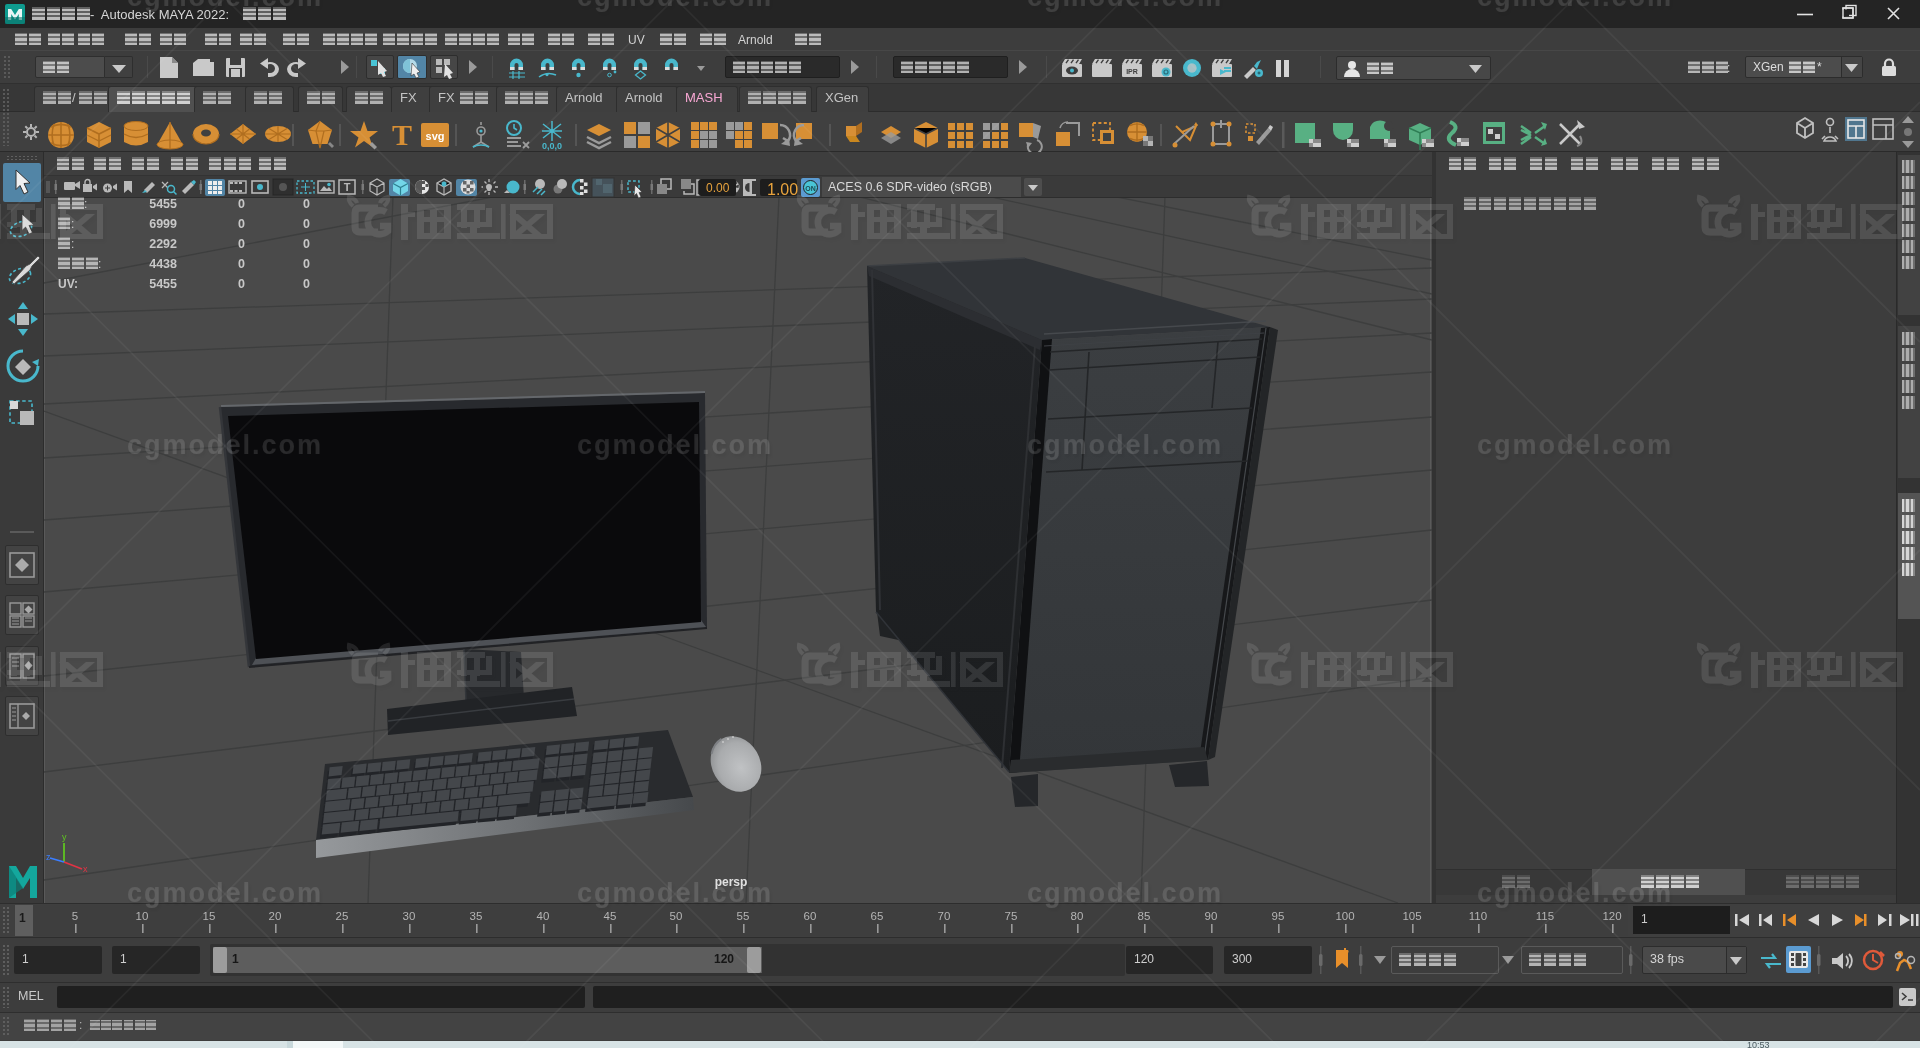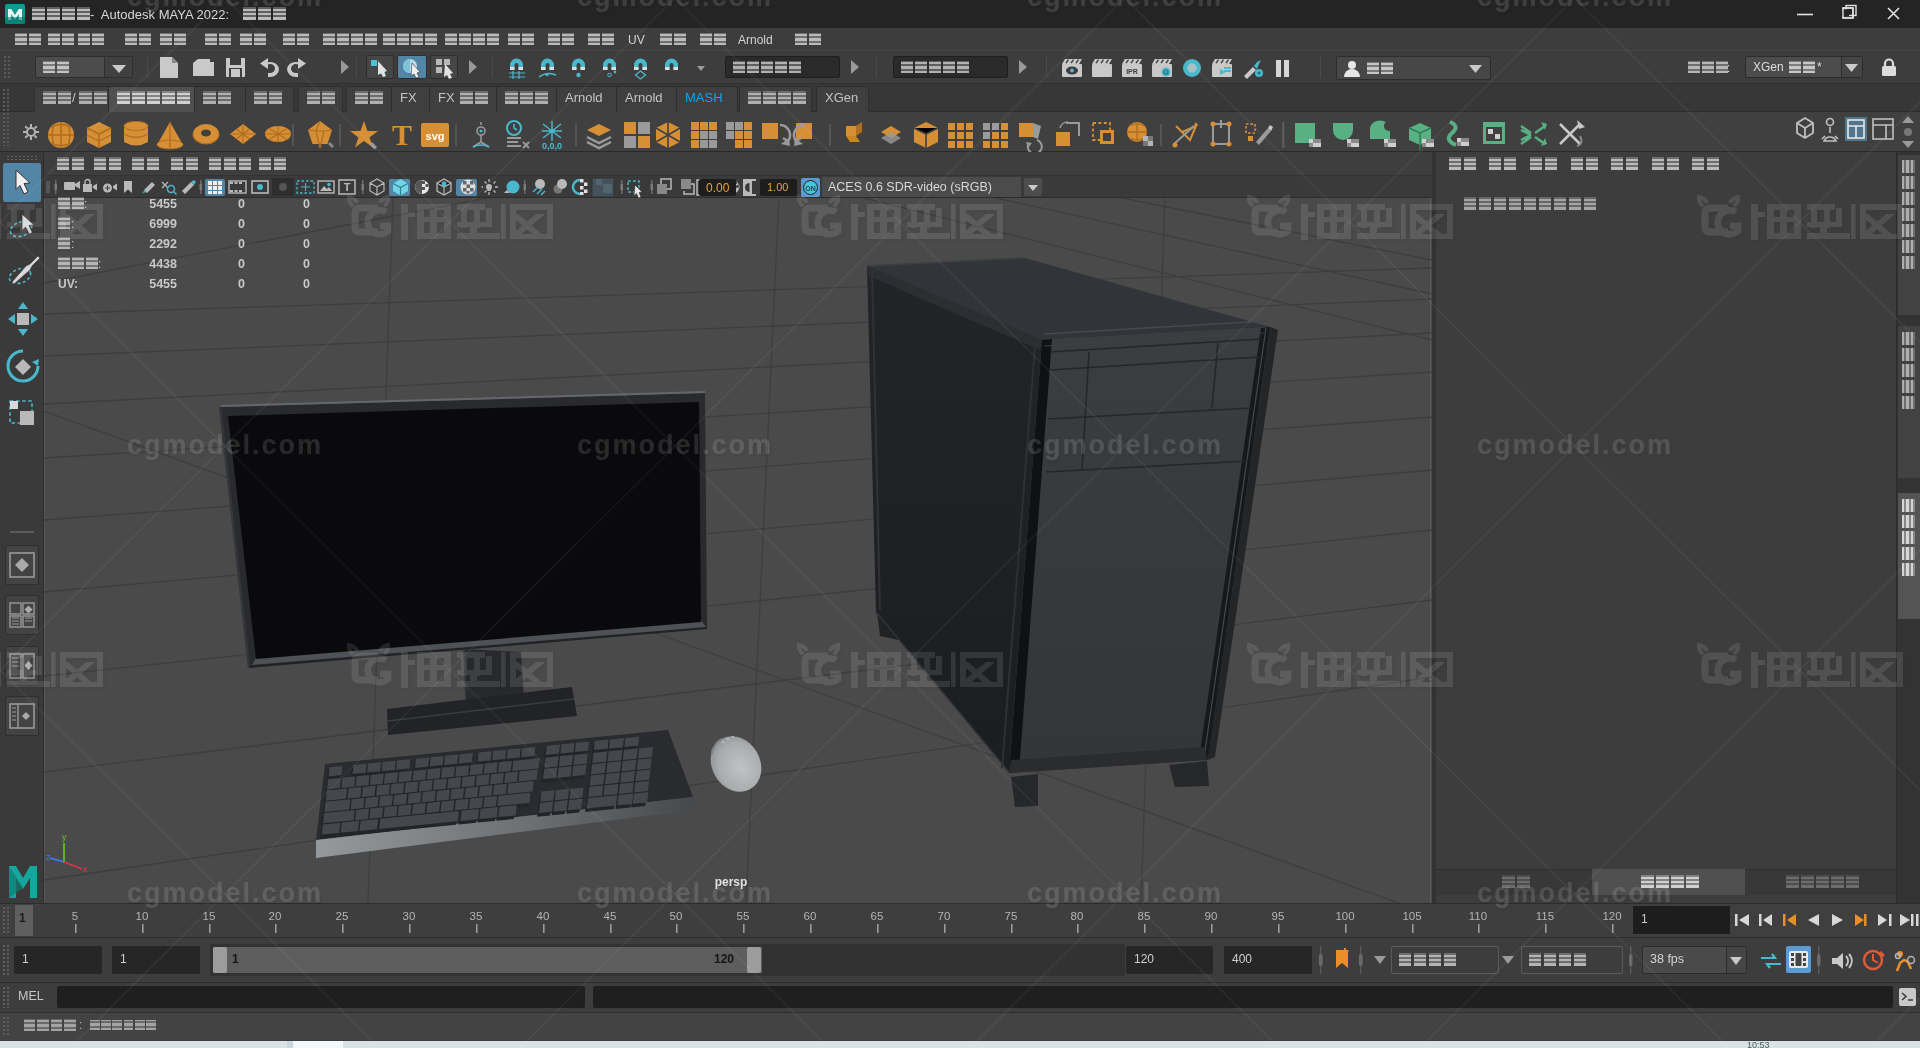--- a/index.html
+++ b/index.html
@@ -246,21 +246,21 @@
     <div style="position:absolute;left:429px;top:86px;width:72px;height:26px;background:#3f3f3f;border:1px solid #2e2e2e;border-bottom:none;border-radius:3px 3px 0 0"></div>
     <div style="position:absolute;left:438px;top:90px;font-size:13px;color:#c4c4c4;font-weight:400;white-space:nowrap;">FX</div>
     <div style="position:absolute;left:460px;top:91px;width:28px;height:13px;opacity:0.85;background:repeating-linear-gradient(90deg,#c4c4c4 0 13px,transparent 13px 15px);-webkit-mask-image:repeating-linear-gradient(0deg,#000 0 2.5px,rgba(0,0,0,.4) 2.5px 4.5px);"></div>
     <div style="position:absolute;left:496px;top:86px;width:64px;height:26px;background:#3f3f3f;border:1px solid #2e2e2e;border-bottom:none;border-radius:3px 3px 0 0"></div>
     <div style="position:absolute;left:505px;top:91px;width:43px;height:13px;opacity:0.85;background:repeating-linear-gradient(90deg,#c4c4c4 0 13px,transparent 13px 15px);-webkit-mask-image:repeating-linear-gradient(0deg,#000 0 2.5px,rgba(0,0,0,.4) 2.5px 4.5px);"></div>
     <div style="position:absolute;left:556px;top:86px;width:64px;height:26px;background:#3f3f3f;border:1px solid #2e2e2e;border-bottom:none;border-radius:3px 3px 0 0"></div>
     <div style="position:absolute;left:565px;top:90px;font-size:13px;color:#c4c4c4;font-weight:400;white-space:nowrap;">Arnold</div>
     <div style="position:absolute;left:616px;top:86px;width:62px;height:26px;background:#3f3f3f;border:1px solid #2e2e2e;border-bottom:none;border-radius:3px 3px 0 0"></div>
     <div style="position:absolute;left:625px;top:90px;font-size:13px;color:#c4c4c4;font-weight:400;white-space:nowrap;">Arnold</div>
     <div style="position:absolute;left:676px;top:86px;width:62px;height:26px;background:#3f3f3f;border:1px solid #2e2e2e;border-bottom:none;border-radius:3px 3px 0 0"></div>
-    <div style="position:absolute;left:685px;top:90px;font-size:13px;color:#0ea5e9;font-weight:400;white-space:nowrap;">MASH</div>
+    <div style="position:absolute;left:685px;top:90px;font-size:13px;color:#f9a8d4;font-weight:400;white-space:nowrap;">MASH</div>
     <div style="position:absolute;left:739px;top:86px;width:73px;height:26px;background:#3f3f3f;border:1px solid #2e2e2e;border-bottom:none;border-radius:3px 3px 0 0"></div>
     <div style="position:absolute;left:748px;top:91px;width:58px;height:13px;opacity:0.85;background:repeating-linear-gradient(90deg,#c4c4c4 0 13px,transparent 13px 15px);-webkit-mask-image:repeating-linear-gradient(0deg,#000 0 2.5px,rgba(0,0,0,.4) 2.5px 4.5px);"></div>
     <div style="position:absolute;left:816px;top:86px;width:53px;height:26px;background:#3f3f3f;border:1px solid #2e2e2e;border-bottom:none;border-radius:3px 3px 0 0"></div>
     <div style="position:absolute;left:825px;top:90px;font-size:13px;color:#c4c4c4;font-weight:400;white-space:nowrap;">XGen</div>
     <div style="position:absolute;left:0px;top:112px;width:1920px;height:40px;background:#404040;border-bottom:1px solid #2a2a2a"></div>
     <svg style="position:absolute;left:21px;top:122px" width="20" height="20">
       <circle cx="10" cy="10" r="4" fill="none" stroke="#b5b5b5" stroke-width="2"></circle>
       <g stroke="#b5b5b5" stroke-width="2">
         <path d="M10 2v3M10 15v3M2 10h3M15 10h3M4.3 4.3l2.1 2.1M13.6 13.6l2.1 2.1M15.7 4.3l-2.1 2.1M6.4 13.6l-2.1 2.1"></path>
       </g>
@@ -845,21 +845,21 @@
       </g>
     </svg>
     <div style="position:absolute;left:699px;top:179px;width:37px;height:17px;background:#1d1d1d;border-radius:2px"></div>
     <div style="position:absolute;left:706px;top:181px;font-size:12px;color:#e8a33d;font-weight:400;white-space:nowrap;">0.00</div>
     <svg style="position:absolute;left:743px;top:179px" width="13" height="17">
       <rect x="0" y="0" width="13" height="17" fill="#b9b9b9"></rect>
       <path d="M6.5 4 a4.5 4.5 0 0 0 0 9z" fill="#3a3a3a"></path>
       <rect x="9" y="2" width="4" height="13" fill="#3a3a3a"></rect>
     </svg>
     <div style="position:absolute;left:760px;top:179px;width:37px;height:17px;background:#1d1d1d;border-radius:2px"></div>
-    <div style="position:absolute;left:767px;top:181px;font-size:11px;color:#e8a33d;font-weight:400;white-space:nowrap;">1.00</div>
+    <div style="position:absolute;left:767px;top:181px;font-size:16px;color:#e8a33d;font-weight:400;white-space:nowrap;">1.00</div>
     <div style="position:absolute;left:801px;top:178px;width:19px;height:19px;background:#5b9bd1;border-radius:2px"></div>
     <svg style="position:absolute;left:803px;top:180px" width="15" height="15">
       <circle cx="7.5" cy="7.5" r="7" fill="#49c4d6" stroke="#222" stroke-width="1"></circle>
       <text x="7.5" y="10.5" font-size="7" font-weight="bold" fill="#1d4a52" text-anchor="middle">ON</text>
     </svg>
     <div style="position:absolute;left:822px;top:177px;width:199px;height:20px;background:#4b4b4b"></div>
     <div style="position:absolute;left:828px;top:180px;font-size:12.5px;color:#d8d8d8;font-weight:400;white-space:nowrap;">ACES 0.6 SDR-video (sRGB)</div>
     <div style="position:absolute;left:1024px;top:178px;width:18px;height:18px;background:#4d4d4d;border-radius:2px"></div>
     <svg style="position:absolute;left:1027px;top:184px" width="12" height="8">
       <path d="M1 1 h10 l-5 6z" fill="#c9c9c9"></path>
@@ -1325,21 +1325,21 @@
     <div style="position:absolute;left:120px;top:952px;font-size:12px;color:#cfcfcf;font-weight:400;white-space:nowrap;">1</div>
     <div style="position:absolute;left:210px;top:944px;width:915px;height:32px;background:#323232;border-radius:2px"></div>
     <div style="position:absolute;left:213px;top:947px;width:549px;height:26px;background:#5d5d5d"></div>
     <div style="position:absolute;left:213px;top:947px;width:14px;height:26px;background:#9c9c9c;border-radius:2px"></div>
     <div style="position:absolute;left:747px;top:947px;width:14px;height:26px;background:#9c9c9c;border-radius:2px"></div>
     <div style="position:absolute;left:232px;top:952px;font-size:12px;color:#161616;font-weight:700;white-space:nowrap;">1</div>
     <div style="position:absolute;left:714px;top:952px;font-size:12px;color:#161616;font-weight:700;white-space:nowrap;text-align:right">120</div>
     <div style="position:absolute;left:1126px;top:946px;width:87px;height:28px;background:#262626;border-radius:2px"></div>
     <div style="position:absolute;left:1134px;top:952px;font-size:12px;color:#cfcfcf;font-weight:400;white-space:nowrap;">120</div>
     <div style="position:absolute;left:1224px;top:946px;width:88px;height:28px;background:#262626;border-radius:2px"></div>
-    <div style="position:absolute;left:1232px;top:952px;font-size:12px;color:#cfcfcf;font-weight:400;white-space:nowrap;">400</div>
+    <div style="position:absolute;left:1232px;top:952px;font-size:12px;color:#cfcfcf;font-weight:400;white-space:nowrap;">300</div>
     <svg style="position:absolute;left:1318px;top:946px" width="6" height="28">
       <rect x="2" y="0" width="1.5" height="28" fill="#585858"></rect>
       <rect x="1" y="8" width="3.5" height="12" fill="#6a6a6a" rx="1.5"></rect>
     </svg>
     <svg style="position:absolute;left:1330px;top:946px" width="26" height="28">
       <path d="M6 4 v18 l6-5 6 5 V4z" fill="#e88f2a"></path>
       <path d="M15 2 v7 M11.5 5.5 h7" stroke="#e88f2a" stroke-width="2"></path>
     </svg>
     <svg style="position:absolute;left:1358px;top:946px" width="6" height="28">
       <rect x="2" y="0" width="1.5" height="28" fill="#585858"></rect>

